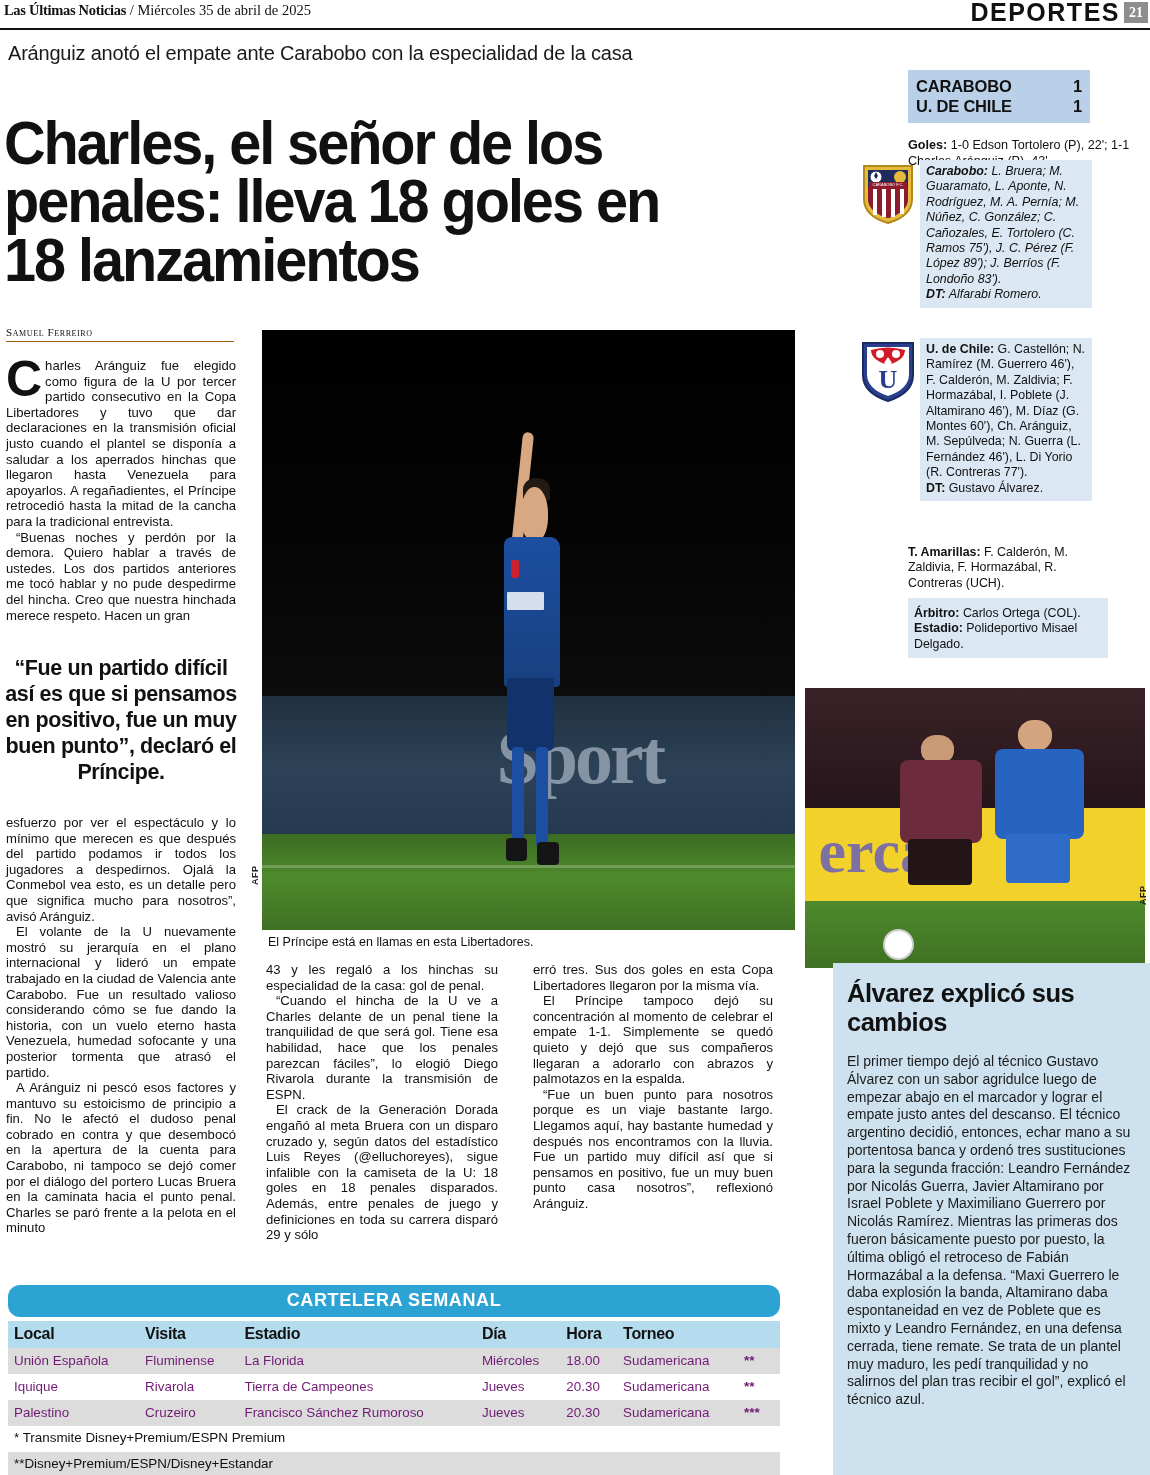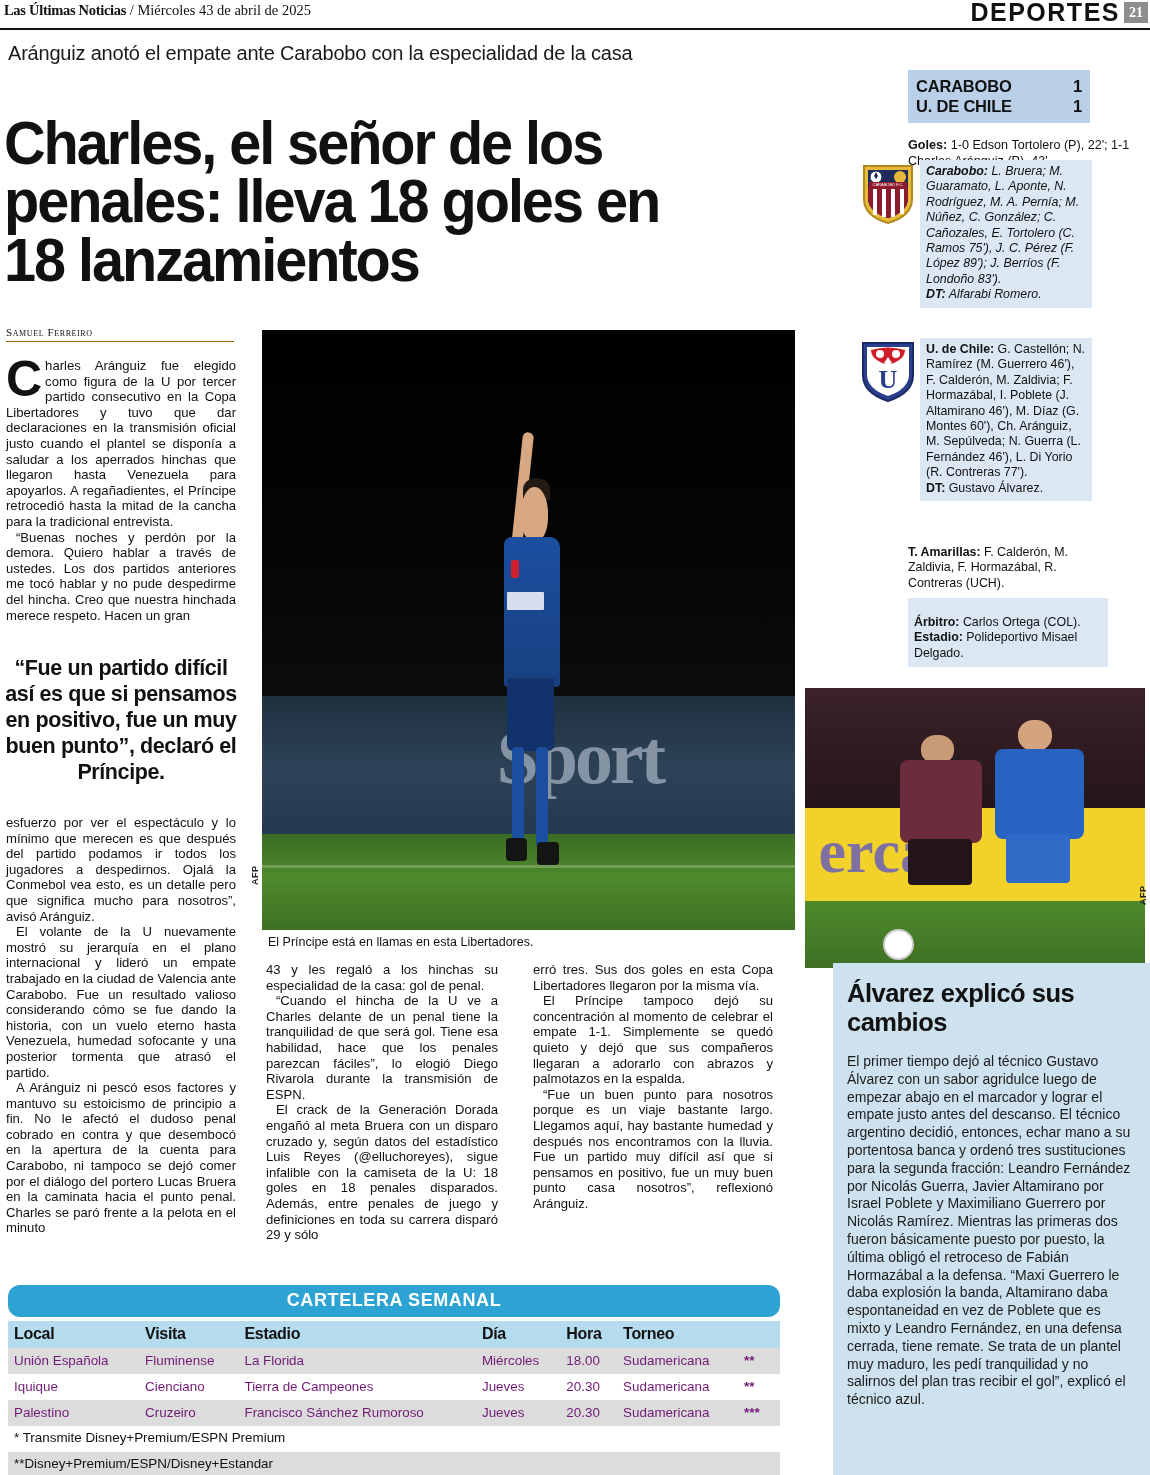--- a/index.html
+++ b/index.html
@@ -189,21 +189,21 @@
   }
   .crest1 { top:163px; }
   .crest2 { top:341px; }
 
   .extra1 {
     position:absolute; left:908px; top:545px; width:200px;
     font-size:12.4px; line-height:15.4px;
   }
   .extra2 {
     position:absolute; left:908px; top:598px; width:200px;
-    background:#dbe7f3; padding:17px 6px 6px 6px;
+    background:#dbe7f3; padding:8px 6px 6px 6px;
     font-size:12.4px; line-height:15.4px;
   }
   .extra1 b, .extra2 b { font-weight:bold; }
 
   
   .photo-sec {
     position:absolute; left:805px; top:688px; width:340px; height:280px;
     background:#2a1b20; overflow:hidden;
   }
   .ps-crowd { position:absolute; left:0; top:0; width:100%; height:45%;
@@ -281,21 +281,21 @@
     font-family:"Liberation Sans", sans-serif; }
   .note.g { background:#dcdcdc; }
   .note.w { background:#ffffff; }
   .note.ind { padding-left:22px; }
 </style>
 </head>
 <body>
 
 <div class="masthead">
   <div class="mast-left">
-    <b>Las Últimas Noticias</b><span> / </span><span class="date">Miércoles 43 de abril de 2025</span>
+    <b>Las Últimas Noticias</b><span> / </span><span class="date">Miércoles 35 de abril de 2025</span>
   </div>
   <div class="mast-right">DEPORTES</div>
   <div class="page-num">21</div>
   <div class="mast-rule"></div>
 </div>
 
 <div class="kicker">Aránguiz anotó el empate ante Carabobo con la especialidad de la casa</div>
 <h1 class="headline">Charles, el señor de los penales: lleva 18 goles en 18 lanzamientos</h1>
 
 <div class="byline">Samuel Ferreiro</div>
@@ -451,21 +451,21 @@
         <td>Unión Española</td>
         <td>Fluminense</td>
         <td>La Florida</td>
         <td>Miércoles</td>
         <td>18.00</td>
         <td>Sudamericana</td>
         <td class="star">**</td>
       </tr>
       <tr class="even">
         <td>Iquique</td>
-        <td>Cienciano</td>
+        <td>Rivarola</td>
         <td>Tierra de Campeones</td>
         <td>Jueves</td>
         <td>20.30</td>
         <td>Sudamericana</td>
         <td class="star">**</td>
       </tr>
       <tr class="odd">
         <td>Palestino</td>
         <td>Cruzeiro</td>
         <td>Francisco Sánchez Rumoroso</td>

